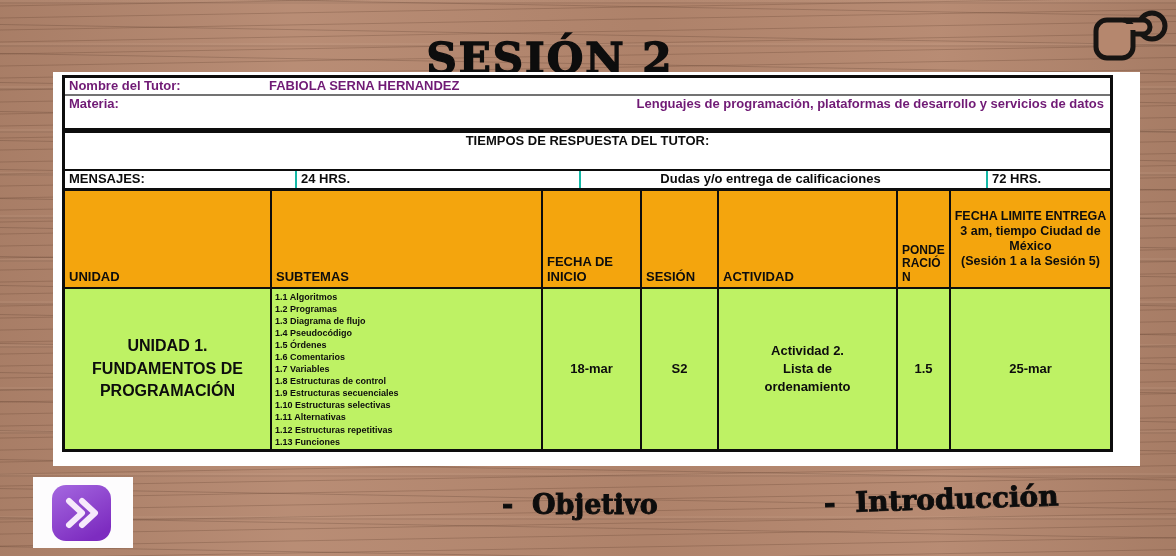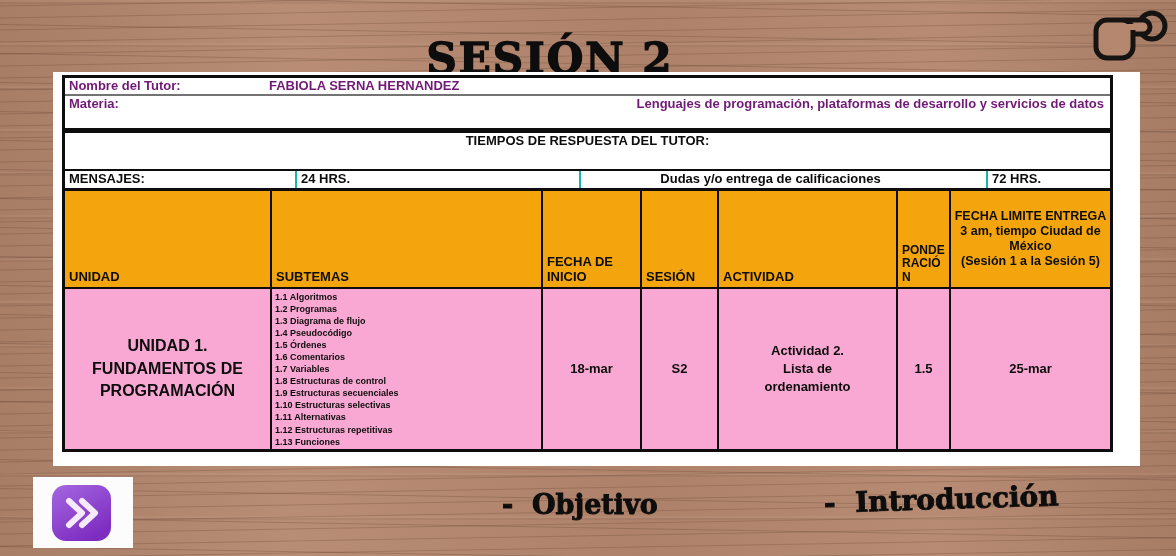--- a/index.html
+++ b/index.html
@@ -44,21 +44,21 @@
     grid-template-rows:96px 162px;color:#0d0d0d;
   }
   .hcell{
     display:flex;align-items:flex-end;box-sizing:border-box;
     padding:2px 3px 2px 4px;font-weight:bold;font-size:13px;line-height:1.15;
   }
   .hcell + .hcell{border-left:2px solid #0d0d0d;}
   .hcell.hc-ponde{font-size:12px;word-break:break-all;padding-right:2px;}
   .hcell.hc-lim{align-items:center;justify-content:center;text-align:center;font-size:12.5px;line-height:1.2;padding:2px;}
   .bcell{
-    border-top:2px solid #0d0d0d;box-sizing:border-box;background:#f9a8d4;
+    border-top:2px solid #0d0d0d;box-sizing:border-box;background:#bef264;
     display:flex;align-items:center;justify-content:center;text-align:center;
     font-weight:bold;font-size:13px;line-height:1.4;
   }
   .bcell + .bcell{border-left:2px solid #0d0d0d;}
   .bcell.b-unidad{font-size:16px;}
   .bcell.b-sub{align-items:flex-start;justify-content:flex-start;text-align:left;
     font-size:9px;line-height:1.34;padding:2px 0 0 3px;}
   
   .next-card{position:absolute;left:33px;top:477px;width:100px;height:71px;background:#fdfcfd;display:flex;align-items:center;}
   .next-btn{margin-left:19px;width:59px;height:56px;border:none;padding:0;background:transparent;cursor:pointer;}

